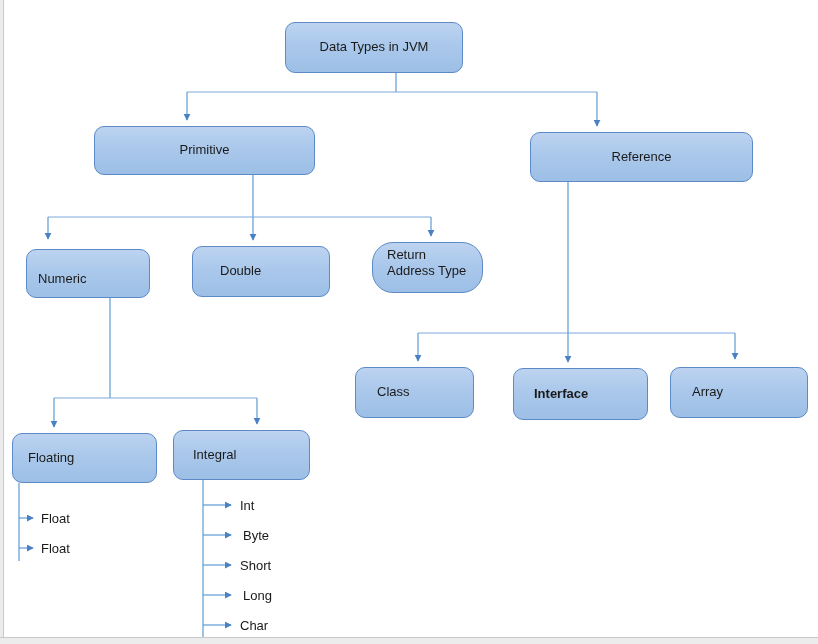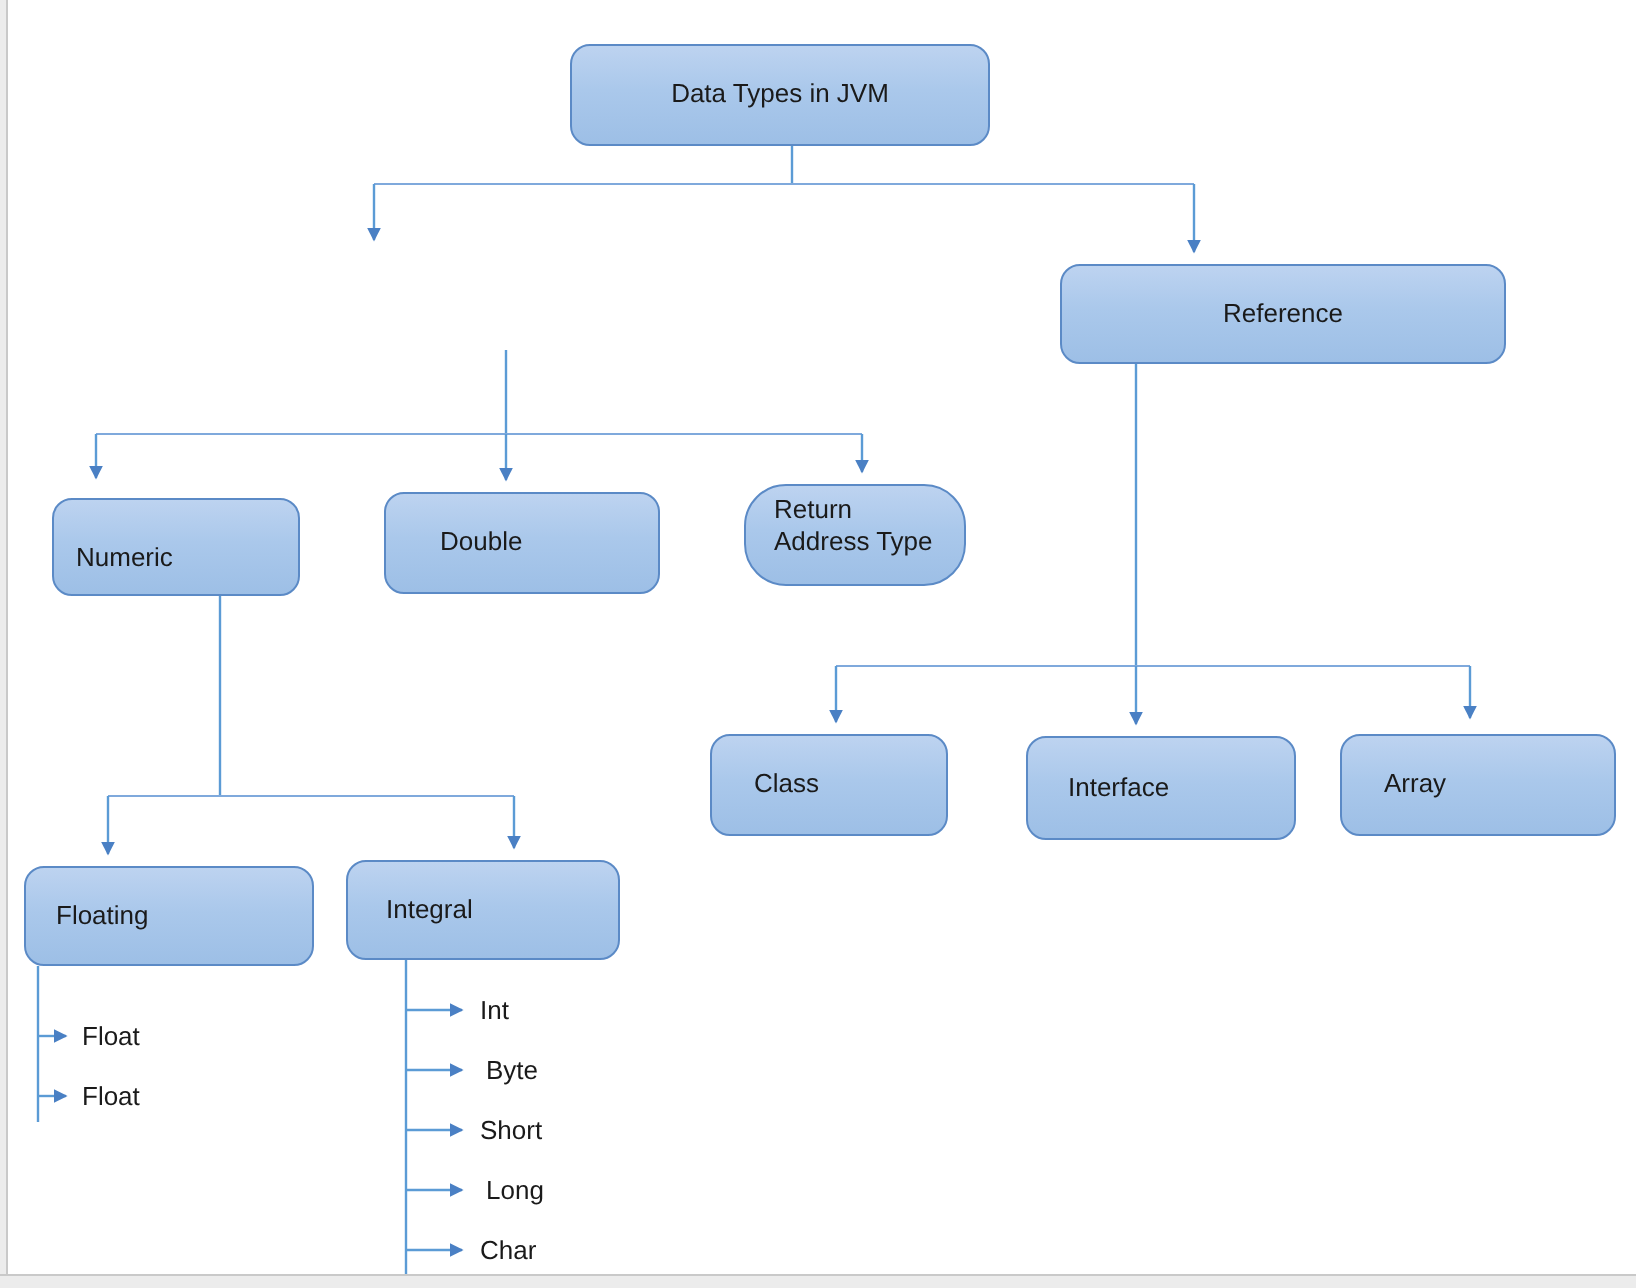--- a/index.html
+++ b/index.html
@@ -30,29 +30,29 @@
     box-sizing:border-box;
     background:linear-gradient(180deg,#bdd3f0 0%,#aac8eb 45%,#9dbfe6 100%);
     border:1.4px solid #5b8ac6;
     border-radius:10px;
     display:flex;align-items:center;
     font-size:13px;
     line-height:1.25;
   }
   .node.center{justify-content:center;text-align:center;}
   .node.left{justify-content:flex-start;}
-  .n-root     {left:285px;top:22px; width:210px;height:51px;}
+  .n-root     {left:285px;top:22px; width:178px;height:51px;}
   .n-primitive{left:94px; top:126px;width:221px;height:49px;}
   .n-reference{left:530px;top:132px;width:223px;height:50px;}
   .n-numeric  {left:26px; top:249px;width:124px;height:49px;padding-left:11px;align-items:flex-end;padding-bottom:10px;}
   .n-boolean  {left:192px;top:246px;width:138px;height:51px;padding-left:27px;}
   .n-return   {left:372px;top:242px;width:111px;height:51px;padding-left:14px;align-items:flex-start;padding-top:4px;flex-direction:column;justify-content:flex-start;border-radius:21px;}
   .n-return span{display:block;}
   .n-class    {left:355px;top:367px;width:119px;height:51px;padding-left:21px;}
-  .n-interface{left:513px;top:368px;width:135px;height:52px;padding-left:20px;}
+  .n-interface{left:513px;top:368px;width:135px;height:52px;padding-left:20px;font-weight:bold;}
   .n-array    {left:670px;top:367px;width:138px;height:51px;padding-left:21px;}
   .n-floating {left:12px; top:433px;width:145px;height:50px;padding-left:15px;}
   .n-integral {left:173px;top:430px;width:137px;height:50px;padding-left:19px;}
   
   .leaf{
     position:absolute;
     font-size:13px;
     transform:translateY(-50%);
     white-space:nowrap;
   }
@@ -107,20 +107,23 @@
     <line x1="203" y1="535" x2="231" y2="535" marker-end="url(#arr)"></line>
     <line x1="203" y1="565" x2="231" y2="565" marker-end="url(#arr)"></line>
     <line x1="203" y1="595" x2="231" y2="595" marker-end="url(#arr)"></line>
     <line x1="203" y1="625" x2="231" y2="625" marker-end="url(#arr)"></line>
   </svg>
 
   <div class="node center n-root">
     <span>Data Types in JVM</span>
   </div>
 
+  <div class="node center n-primitive">
+    <span>Primitive</span>
+  </div>
 
   <div class="node center n-reference">
     <span>Reference</span>
   </div>
 
   <div class="node left n-numeric">
     <span>Numeric</span>
   </div>
 
   <div class="node left n-boolean">

